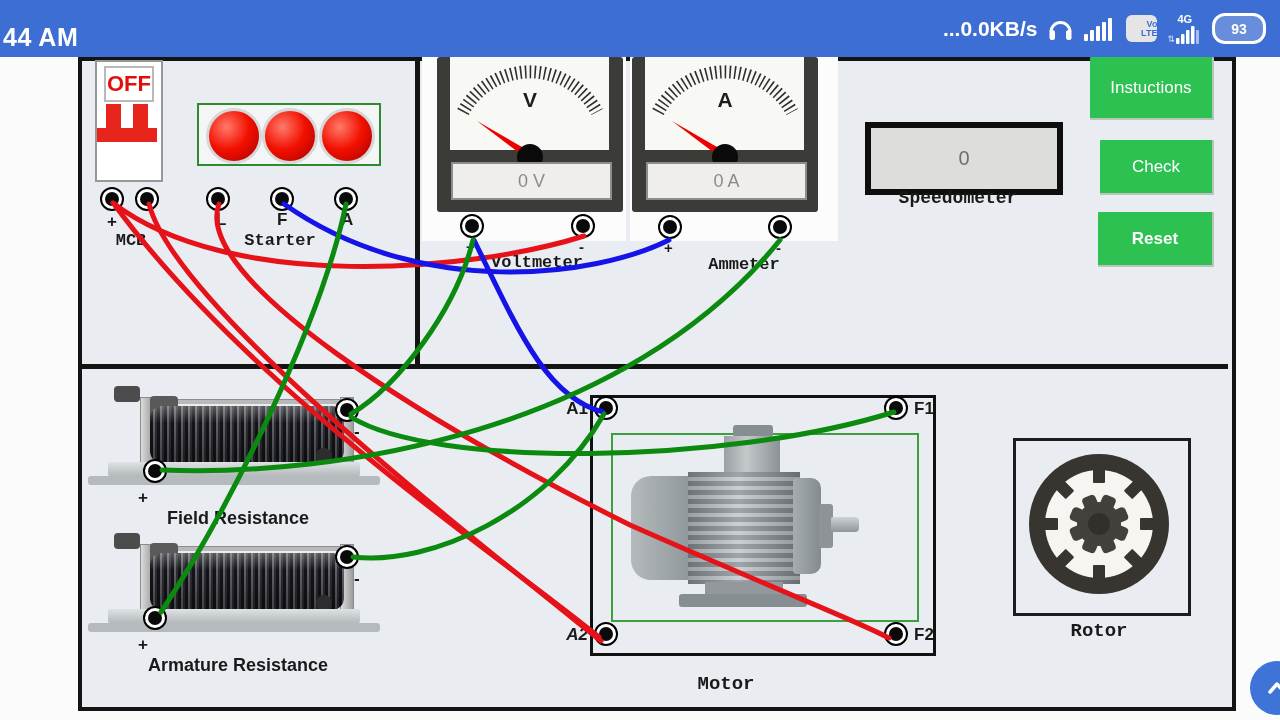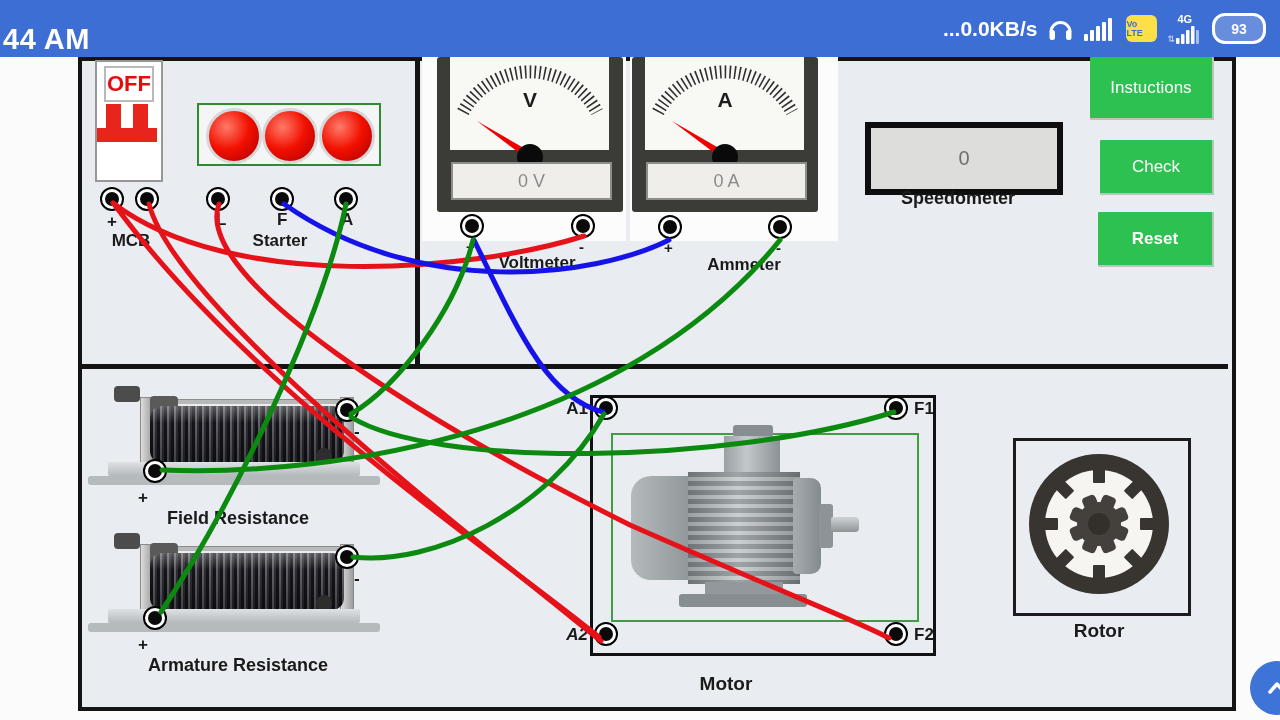--- a/index.html
+++ b/index.html
@@ -1,24 +1,24 @@
 <!DOCTYPE html>
 <html><head>
 <meta charset="utf-8">
 <style>
   html,body{margin:0;padding:0;background:#fbfbfb;font-family:"Liberation Sans",sans-serif;}
   .screen{position:relative;width:1280px;height:720px;overflow:hidden;background:#fbfbfb;}
   .abs{position:absolute;box-sizing:border-box;}
 
   
   .statusbar{position:absolute;left:0;top:0;width:1280px;height:57px;background:#3d6ed3;z-index:70;}
-  .sb-time{position:absolute;left:3px;top:23px;color:#fff;font-size:29px;font-weight:bold;letter-spacing:.5px;}
+  .sb-time{position:absolute;left:3px;top:23px;color:#fff;font-size:25px;font-weight:bold;letter-spacing:.5px;}
   .sb-right{position:absolute;right:14px;top:0;height:57px;display:flex;align-items:center;gap:10px;}
   .sb-speed{color:#fff;font-size:21px;font-weight:bold;}
-  .volte{width:31px;height:27px;background:#fde047;border-radius:6px;display:flex;flex-direction:column;align-items:flex-start;justify-content:center;line-height:9px;}
+  .volte{width:31px;height:27px;background:#e5e5e5;border-radius:6px;display:flex;flex-direction:column;align-items:flex-end;justify-content:center;line-height:9px;}
   .volte span{color:#3d6ed3;font-size:9px;font-weight:bold;}
   .fourg{display:flex;flex-direction:column;align-items:flex-start;line-height:10px;}
   .fourg .g4{color:#fff;font-size:11px;font-weight:bold;margin-left:10px;}
   .fourg .row{display:flex;align-items:flex-end;gap:1px;}
   .fourg .arr{color:#cfe0ff;font-size:9px;}
   .battery{width:48px;height:25px;border:3px solid #fff;border-radius:13px;background:rgba(255,255,255,.22);display:flex;align-items:center;justify-content:center;}
   .battery span{color:#fff;font-size:14px;font-weight:bold;}
 
   
   .board{position:absolute;left:78px;top:57px;width:1150px;height:646px;background:#e9edf1;border:4px solid #141414;}
@@ -33,21 +33,21 @@
   .mcb-bar{position:absolute;left:0;top:66px;width:60px;height:14px;background:#e8251d;}
 
   
   .lights{position:absolute;left:197px;top:103px;width:180px;height:59px;border:2px solid #2e8b2e;background:#f3f5f6;z-index:2;}
   .light{position:absolute;top:3px;width:50px;height:50px;border-radius:50%;border:3px solid #d7d7d7;background:radial-gradient(circle at 35% 32%,#ff7a6a 0%,#f21000 48%,#a80000 100%);}
 
   
   .term{position:absolute;width:24px;height:24px;border:2px solid #000;border-radius:50%;background:#fff;z-index:20;box-sizing:border-box;}
   .term::after{content:"";position:absolute;left:3px;top:3px;width:14px;height:14px;border-radius:50%;background:#0a0a0a;}
   .tlabel{position:absolute;color:#1a1a1a;font-weight:bold;font-size:17px;z-index:6;}
-  .glabel{position:absolute;color:#1a1a1a;font-weight:bold;font-size:17px;text-align:center;z-index:6;}
+  .glabel{position:absolute;color:#1a1a1a;font-weight:bold;font-size:17px;text-align:center;z-index:6;font-family:Liberation Mono, monospace;}
 
   
   .meter{position:absolute;top:57px;width:186px;height:155px;background:#3b3b38;border-radius:3px;z-index:2;}
   .meter .face{position:absolute;left:13px;top:0;width:159px;height:93px;background:#f8f8f5;}
   .meter .disp{position:absolute;left:14px;top:105px;width:157px;height:34px;background:#efeeea;border:2px solid #8d8d8b;display:flex;align-items:center;justify-content:center;color:#8a8a8a;font-size:18px;}
   .meter svg{position:absolute;left:0;top:0;}
   .dial-letter{font-family:"Liberation Sans",sans-serif;font-weight:bold;font-size:21px;fill:#1d1d1d;text-anchor:middle;}
 
   
   .speedo{position:absolute;left:865px;top:122px;width:186px;height:61px;border:6px solid #0e0e0e;background:#dddddc;display:flex;align-items:center;justify-content:center;z-index:2;}

